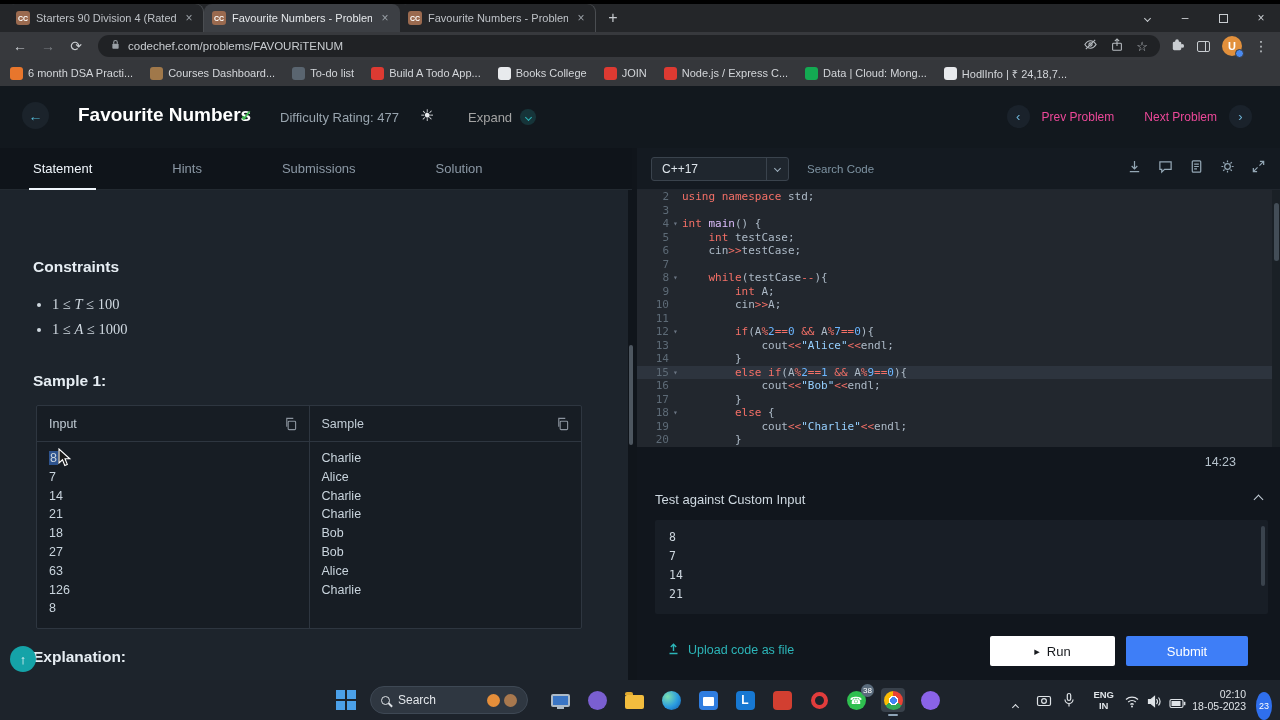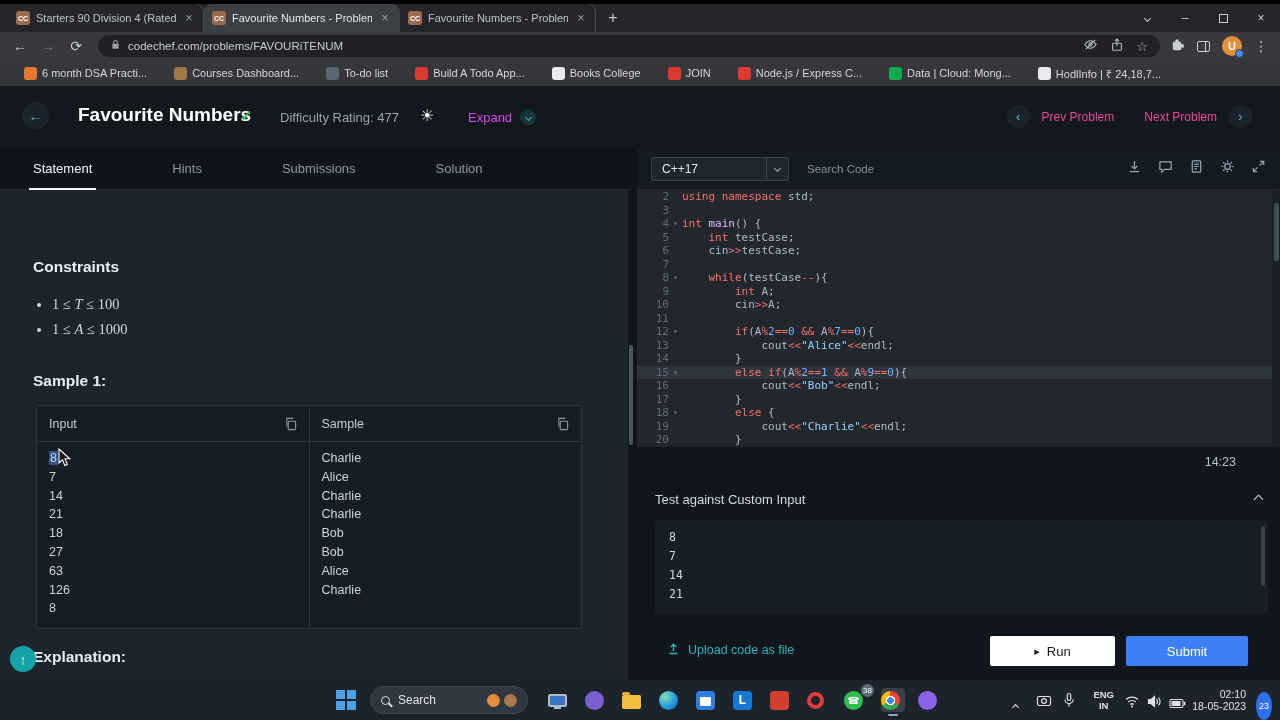--- a/index.html
+++ b/index.html
@@ -29,32 +29,32 @@
   .navbtn.dim{color:#7a7e83}
   .omnibox{flex:1;height:22px;background:#202225;border-radius:11px;display:flex;align-items:center;padding:0 12px;gap:7px;margin:0 6px}
   .url{color:#c8ccd0;font-size:11.5px;white-space:nowrap}
   .obicons{margin-left:auto;display:flex;gap:12px;align-items:center;color:#b7bcc1;font-size:13px}
   .toolright{display:flex;gap:12px;align-items:center;margin-right:4px;color:#c9cdd1;font-size:14px}
   .panelbox{width:13px;height:11px;border:1.3px solid #c9cdd1;border-radius:2px;display:block;position:relative}
   .panelbox::after{content:"";position:absolute;top:0;bottom:0;right:3px;width:1.3px;background:#c9cdd1}
   .avatar{width:20px;height:20px;border-radius:50%;background:#e2903c;color:#fff;font-size:11px;font-weight:bold;display:flex;align-items:center;justify-content:center;position:relative}
   .avatar::after{content:"";position:absolute;right:-2px;bottom:-2px;width:7px;height:7px;border-radius:50%;background:#4b8af0;border:1.5px solid #37393d}
   
-  .bmbar{position:absolute;top:60px;left:0;right:0;height:26px;background:#35373b;display:flex;align-items:center;padding:0 24px;gap:27px;overflow:hidden}
+  .bmbar{position:absolute;top:60px;left:0;right:0;height:26px;background:#35373b;display:flex;align-items:center;padding:0 10px;gap:17px;overflow:hidden}
   .bm{display:flex;align-items:center;gap:5px;color:#d3d6da;font-size:11px;white-space:nowrap}
   .bm-ic{width:13px;height:13px;border-radius:3px;flex-shrink:0}
   
   .page{position:absolute;top:86px;left:0;right:0;height:594px;background:#10151b;overflow:hidden}
   .phead{position:absolute;top:0;left:0;right:0;height:62px;background:#12181e}
   .backcirc{position:absolute;left:22px;top:16px;width:27px;height:27px;border-radius:50%;background:#1b232b;border:none;color:#54b9d6;font-size:14px}
   .ptitle{position:absolute;left:78px;top:18px;font-size:19px;font-weight:bold;color:#fff}
   .pcheck{position:absolute;left:240px;top:21px;color:#3fb950;font-size:15px;font-weight:bold}
   .pdiff{position:absolute;left:280px;top:24px;color:#98a4ae;font-size:13px}
   .psun{position:absolute;left:420px;top:20px;color:#e8eaed;font-size:16px}
-  .pexpand{position:absolute;left:468px;top:23px;color:#d946ef;font-size:13px;display:flex;gap:8px;align-items:center}
+  .pexpand{position:absolute;left:468px;top:23px;color:#a3a3a3;font-size:13px;display:flex;gap:8px;align-items:center}
   .chevbadge{width:16px;height:16px;border-radius:50%;background:rgba(44,181,184,.18);display:flex;align-items:center;justify-content:center;color:#2cb5b8}
   .pnav{position:absolute;right:28px;top:19px;display:flex;align-items:center;gap:12px}
   .navcirc{width:23px;height:23px;border-radius:50%;background:#1a222b;border:none;color:#6db3d6;font-size:13px}
   .pnavlb{color:#ec4899;font-size:12px}
   .pnavlb.prev{margin-right:18px}
   .ptabs{position:absolute;top:62px;left:0;width:632px;height:42px;background:#0f141a;border-bottom:1px solid #232a31;display:flex;align-items:center;padding-left:33px}
   .ptab{position:relative;height:42px;display:flex;align-items:center;font-size:13px;color:#8b98a5;margin-right:80px}
   .ptab.active{color:#f0f6fc}
   .ptab.active::after{content:"";position:absolute;left:-4px;right:-4px;bottom:0;height:2px;background:#f0f6fc}
   
@@ -113,21 +113,21 @@
   .taskbar{position:absolute;bottom:0;left:0;right:0;height:40px;background:#1d232b}
   .startbtn{position:absolute;left:336px;top:10px;background:none;border:none}
   .winlogo{display:grid;grid-template-columns:9px 9px;grid-template-rows:9px 9px;gap:1.5px}
   .winlogo i{background:#4ba0e8;display:block}
   .searchpill{position:absolute;left:370px;top:6px;width:158px;height:28px;background:#2f3741;border:1px solid #3e4854;border-radius:14px;display:flex;align-items:center;padding:0 10px;gap:8px;color:#e2e6ea;font-size:12px}
   .mag{width:9px;height:9px;border:1.5px solid #dfe3e7;border-radius:50%;position:relative;flex-shrink:0}
   .mag::after{content:"";position:absolute;width:5px;height:1.5px;background:#dfe3e7;transform:rotate(45deg);right:-4px;bottom:-2px}
   .pillicons{margin-left:auto;display:flex;gap:4px}
   .pillicons i{width:13px;height:13px;border-radius:50%;display:block}
   .apps{position:absolute;left:548px;top:7px;display:flex;gap:13px;align-items:center;height:26px}
-  .ic{width:24px;height:24px;display:flex;align-items:center;justify-content:flex-start;position:relative;border-radius:4px}
+  .ic{width:24px;height:24px;display:flex;align-items:center;justify-content:center;position:relative;border-radius:4px}
   .ic.active-app{background:#39414b}
   .ic.active-app::after{content:"";position:absolute;bottom:-4px;left:7px;right:7px;height:2px;border-radius:1px;background:#8fa5b8}
   .circle20{width:19px;height:19px;border-radius:50%}
   .monitor{width:19px;height:13px;border:2px solid #aebbc7;border-radius:2px;background:#3a75c4;position:relative}
   .monitor::after{content:"";position:absolute;left:4px;right:4px;bottom:-4px;height:2px;background:#aebbc7}
   .folder{width:19px;height:14px;background:#f3bd3e;border-radius:2px;position:relative;margin-top:3px}
   .folder::before{content:"";position:absolute;top:-3px;left:0;width:8px;height:3px;background:#e0a92f;border-radius:2px 2px 0 0}
   .edge{width:19px;height:19px;border-radius:50%;background:radial-gradient(circle at 30% 30%,#7ce0b0,#2a9be0 55%,#1358a8)}
   .storeic{width:19px;height:19px;border-radius:4px;background:#2f7de0;position:relative}
   .storeic::after{content:"";position:absolute;left:4px;right:4px;top:6px;bottom:4px;background:#fff;border-radius:1px}

